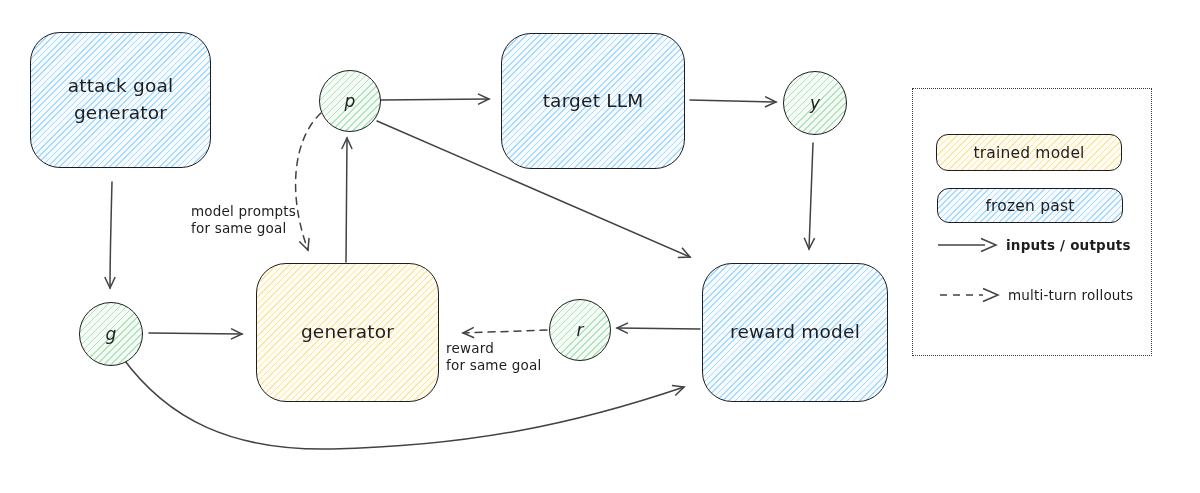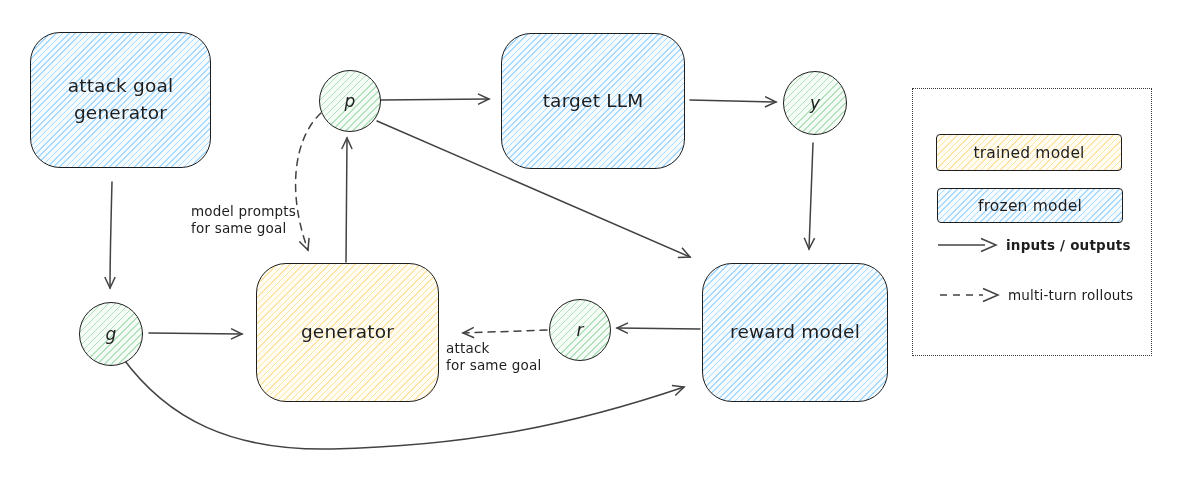--- a/index.html
+++ b/index.html
@@ -52,21 +52,21 @@
   .edge-label { position:absolute; font-size:13.5px; line-height:17px; letter-spacing:0.2px; }
   .lbl-past    { left:191px; top:203px; }
   .lbl-rewards { left:446px; top:340px; }
 
   
   .legend {
     position:absolute; left:912px; top:88px; width:240px; height:268px;
     border:1.7px dotted #3a3a3a; box-sizing:border-box;
   }
   .pill {
-    position:absolute; border:1.6px solid #1e1e1e; border-radius:4px;
+    position:absolute; border:1.6px solid #1e1e1e; border-radius:12px;
     display:flex; align-items:center; justify-content:center;
     font-size:15.5px; letter-spacing:0.2px; box-sizing:border-box;
   }
   .pill-trained { left:23px; top:45px; width:186px; height:37px; }
   .pill-frozen  { left:24px; top:99px; width:186px; height:35px; }
   .legend-row {
     position:absolute; display:flex; align-items:center; gap:7px;
     font-size:13.5px; letter-spacing:0.2px;
   }
   .row-solid  { left:24px; top:147px;font-weight:bold; }
@@ -122,30 +122,30 @@
   </div>
   <div class="circle c-r fill-green">
     <span>r</span>
   </div>
 
   <div class="edge-label lbl-past">
     <div>model prompts</div>
     <div>for same goal</div>
   </div>
   <div class="edge-label lbl-rewards">
-    <div>attack</div>
+    <div>reward</div>
     <div>for same goal</div>
   </div>
 
   <div class="legend">
     <div class="pill pill-trained fill-yellow">
       <span>trained model</span>
     </div>
     <div class="pill pill-frozen fill-blue">
-      <span>frozen model</span>
+      <span>frozen past</span>
     </div>
     <div class="legend-row row-solid">
       <svg width="62" height="18">
         <line x1="1" y1="9" x2="48" y2="9" stroke="#424242" stroke-width="1.6"></line>
         <polyline points="44,2.5 59,9 44,15.5" fill="none" stroke="#424242" stroke-width="1.5"></polyline>
       </svg>
       <span>inputs / outputs</span>
     </div>
     <div class="legend-row row-dashed">
       <svg width="62" height="18">

